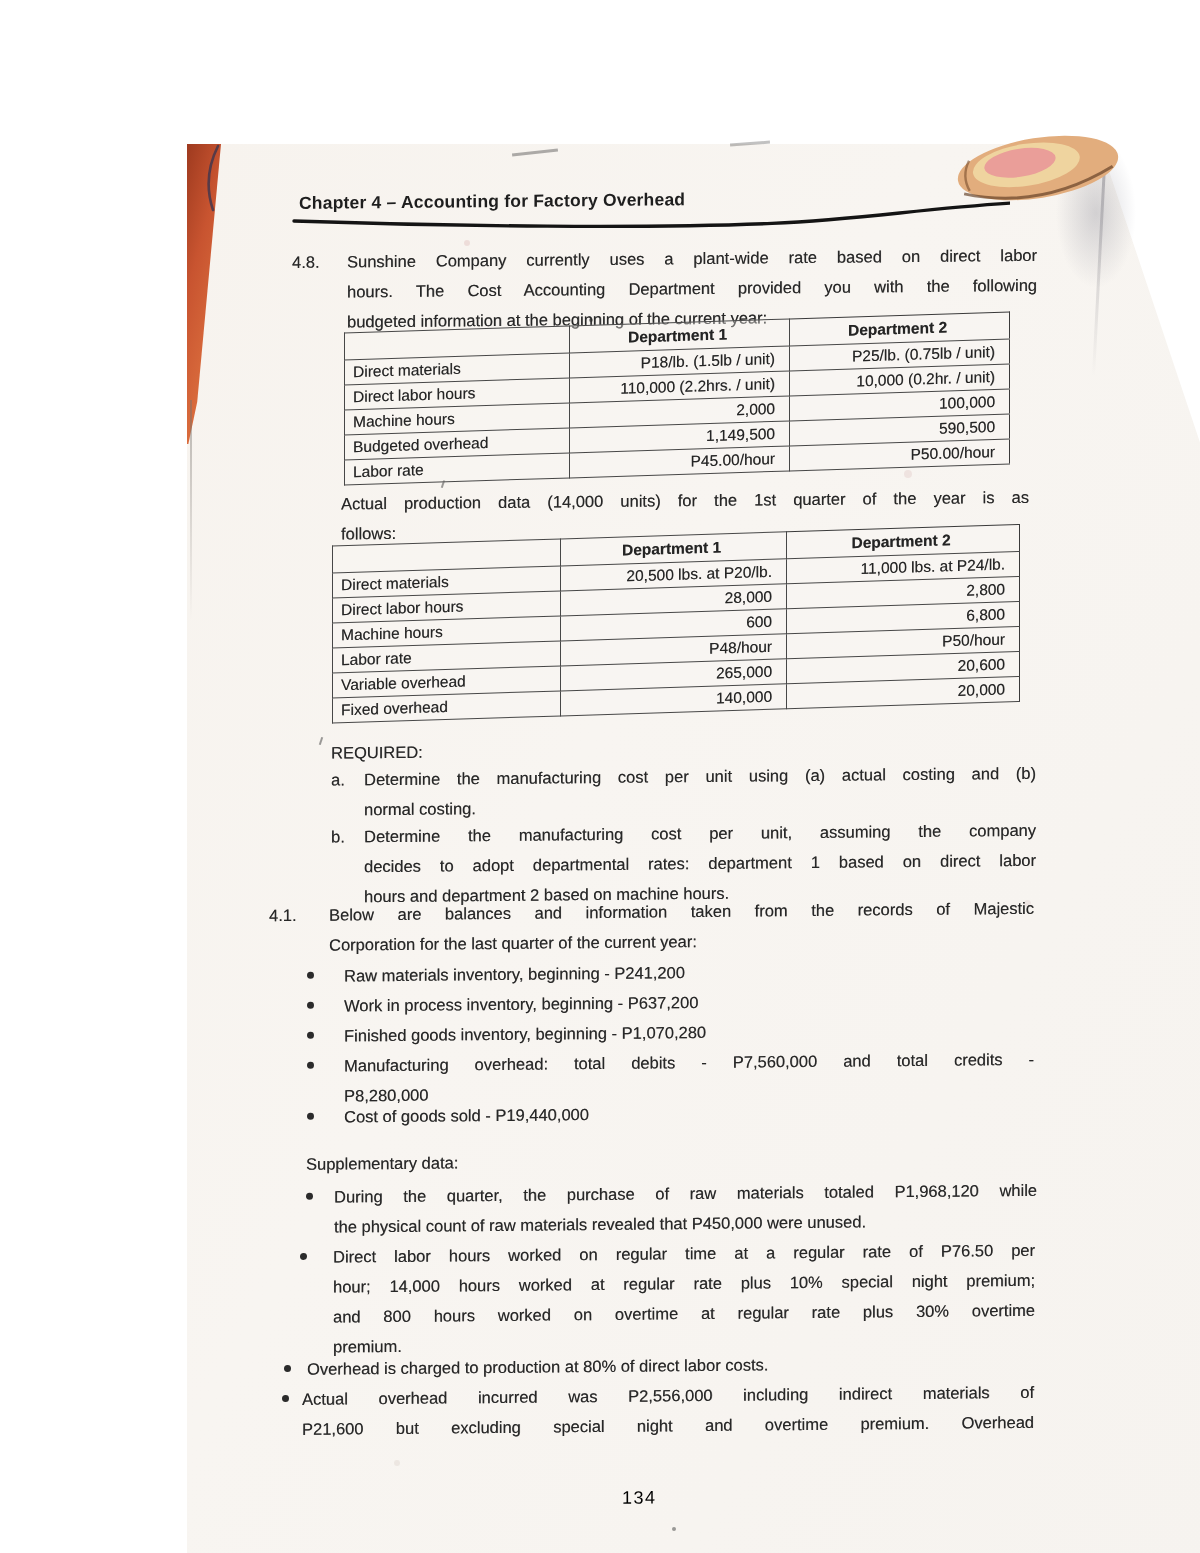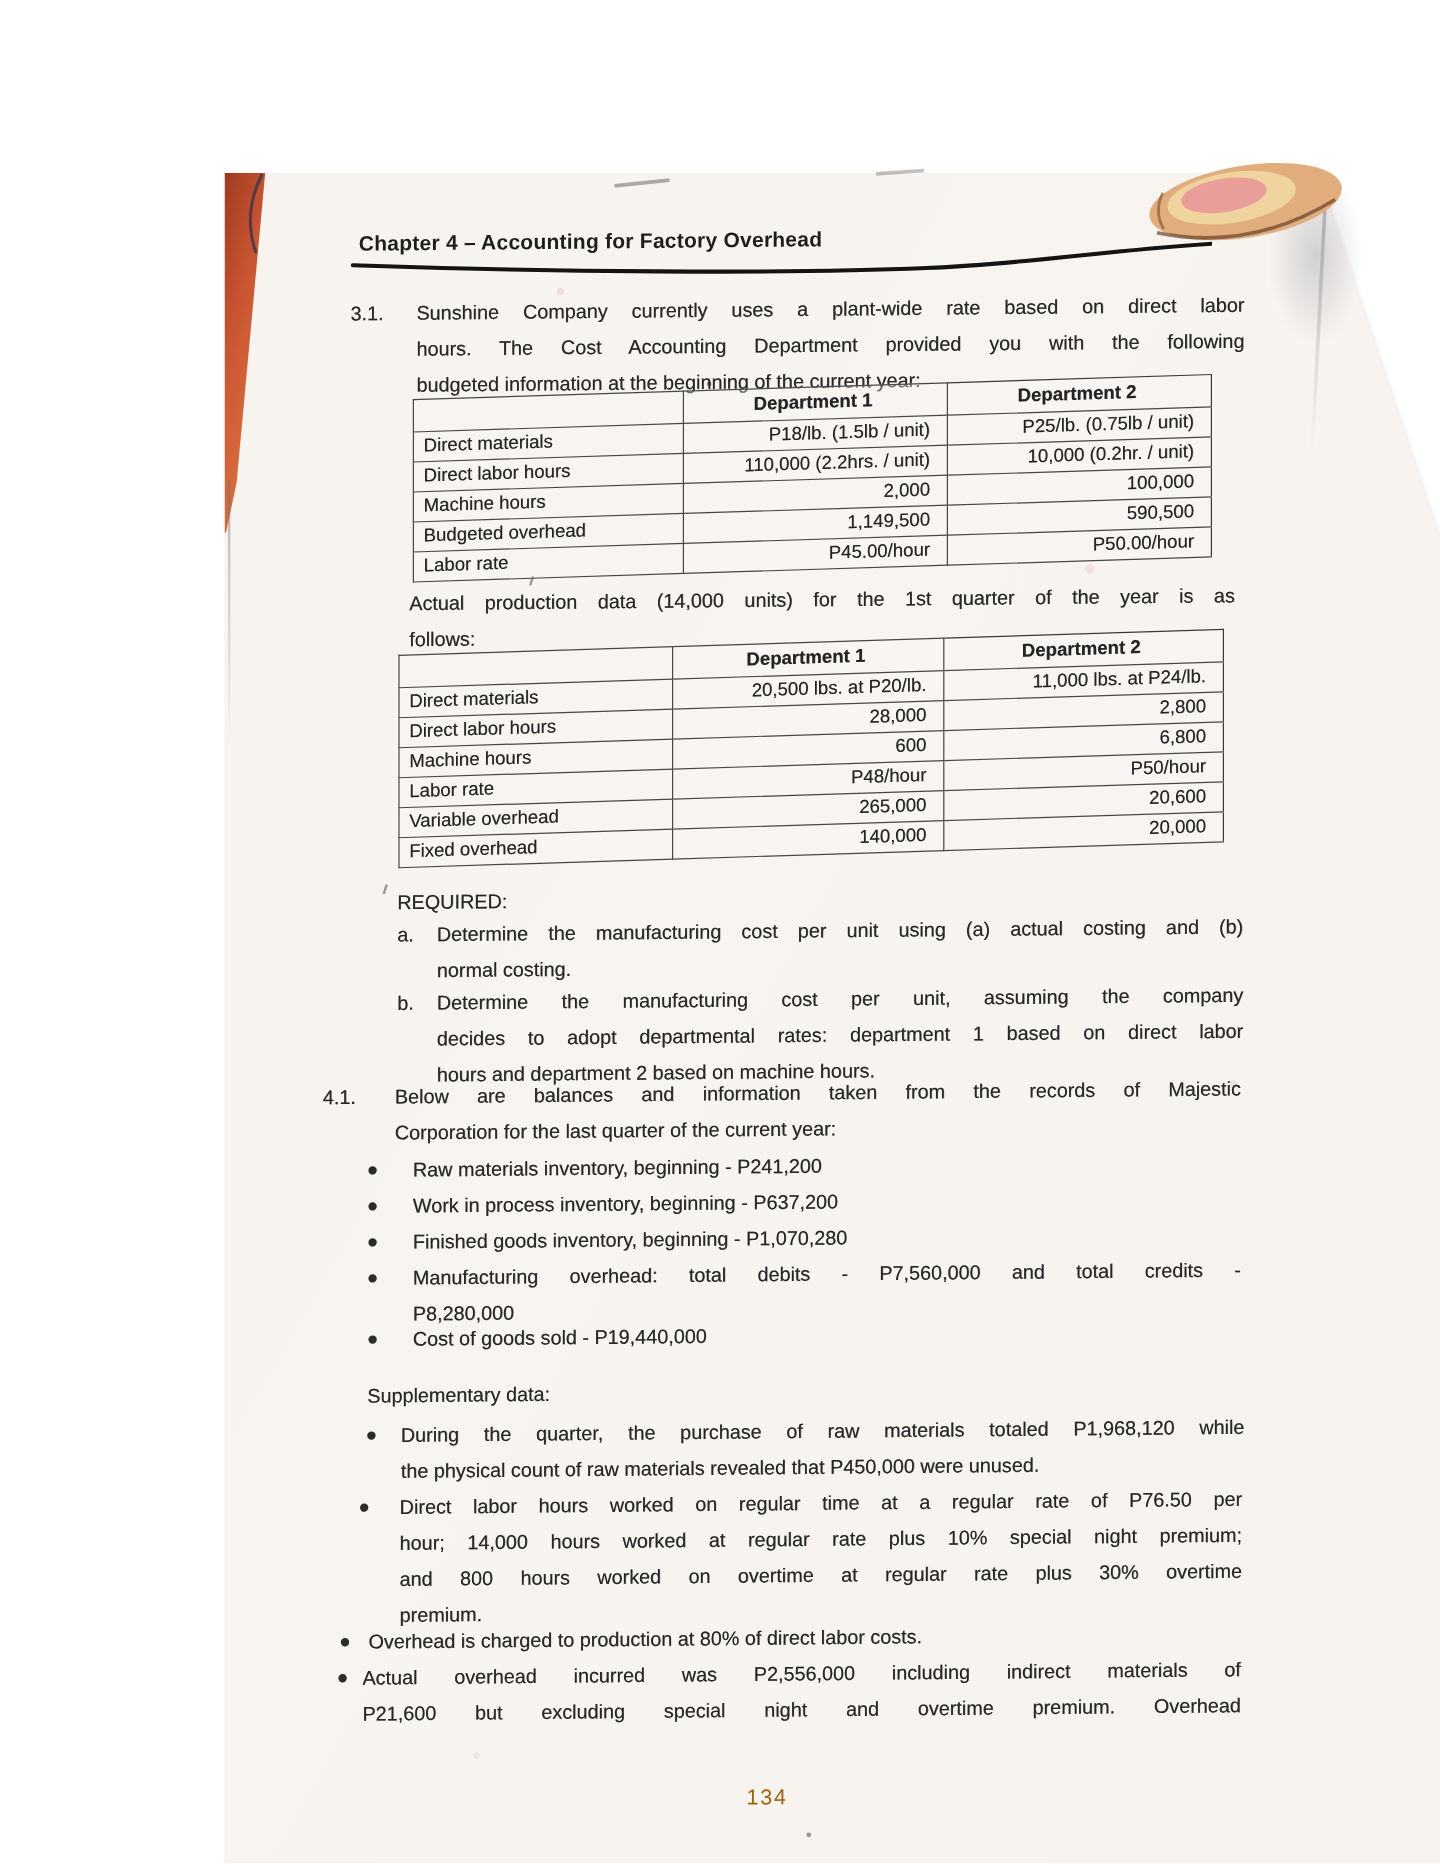--- a/index.html
+++ b/index.html
@@ -39,21 +39,21 @@
              background:rgba(250,247,243,.35);}
   table.scan th,table.scan td{border:1.3px solid #474747;padding:1px 12px 1px 8px;
              overflow:hidden;white-space:nowrap;}
   table.scan th{font-weight:bold;text-align:center;height:24px;}
   table.scan td{height:22px;}
   table.scan td.lbl{text-align:left;}
   table.scan td.val{text-align:right;padding-right:14px;}
   table.scan th.d2{border-top-style:dashed;border-right-style:dashed;}
   table.scan td.d2v{border-right-style:dashed;}
   .t2 td{height:23px;}
-  .pageno{font-size:18px;letter-spacing:1.5px;color:#a16207;}
+  .pageno{font-size:18px;letter-spacing:1.5px;color:#000000;}
 </style>
 </head>
 <body>
 
 <div class="canvas">
 
   <div class="abs paper"></div>
   <div class="abs corner-white"></div>
   <div class="abs page-edge"></div>
   <div class="abs orange-wedge"></div>
@@ -85,21 +85,21 @@
   <div class="abs speck" style="left:980px;top:900px;width:7px;height:7px;background:rgba(180,150,150,.15);"></div>
   <div class="abs speck" style="left:350px;top:1460px;width:6px;height:6px;background:rgba(180,160,150,.16);"></div>
 
   <div class="abs content">
 
     <div class="abs chapter-title">Chapter 4 – Accounting for Factory Overhead</div>
     <svg class="abs" style="left:248px;top:208px;" width="718" height="30" viewBox="0 0 718 30">
       <path d="M2,14 C160,21 360,25 480,21 C570,18 625,8 718,3" fill="none" stroke="#141414" stroke-width="3.4" stroke-linecap="round"></path>
     </svg>
 
-    <div class="abs marker body-text" style="left:248px;top:248px;">3.1.</div>
+    <div class="abs marker body-text" style="left:248px;top:248px;">4.8.</div>
     <div class="abs body-text" style="left:303px;top:248px;width:690px;">
       <div class="jline">Sunshine Company currently uses a plant-wide rate based on direct labor</div>
       <div class="jline">hours. The Cost Accounting Department provided you with the following</div>
       <div class="lastline">budgeted information at the beginning of the current year:</div>
     </div>
 
     <table class="scan abs" style="left:300px;top:334px;width:665px;">
       <colgroup>
           <col style="width:225px">
           <col style="width:220px">

